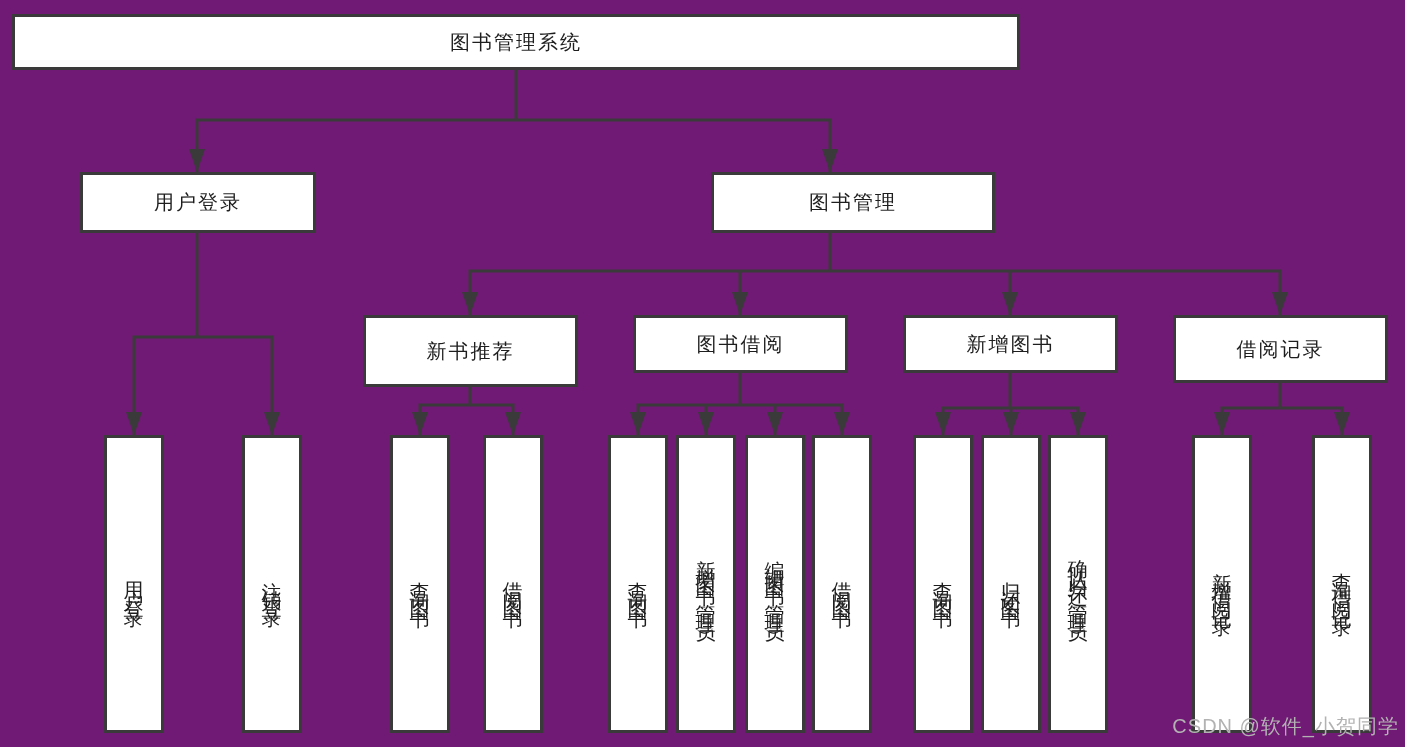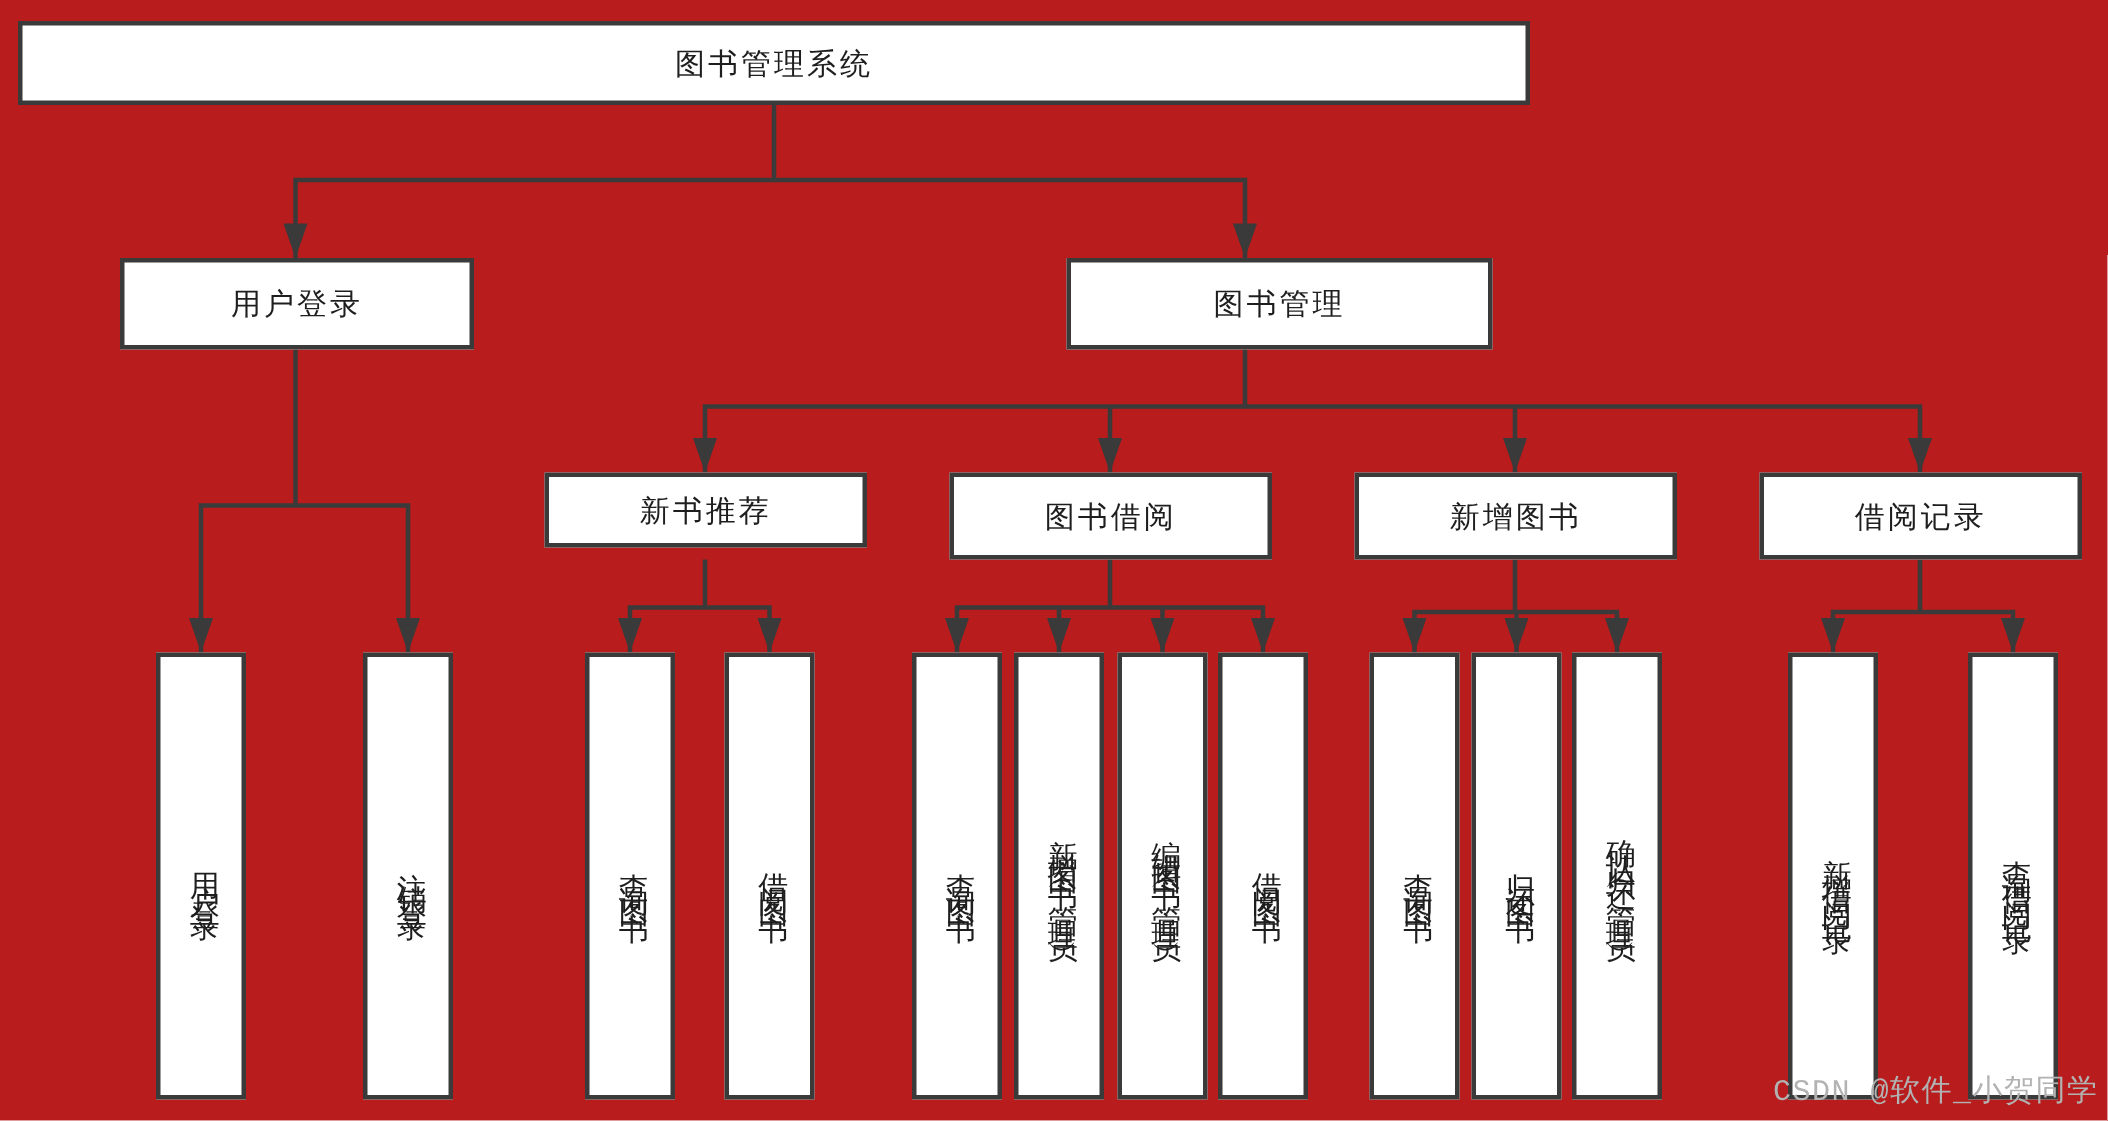--- a/index.html
+++ b/index.html
@@ -4,22 +4,22 @@
 <style>
   html, body {
     margin: 0;
     padding: 0;
     background: #ffffff;
   }
   .canvas {
     position: relative;
     width: 1405px;
     height: 747px;
-    background: #b91c1c;
-    font-family: Liberation Mono, monospace;
+    background: #701a75;
+    font-family: Liberation Sans, sans-serif;
     overflow: hidden;
   }
   .connectors {
     position: absolute;
     left: 0; top: 0;
     width: 1405px;
     height: 747px;
     z-index: 0;
   }
   .node {
@@ -42,24 +42,24 @@
     writing-mode: vertical-rl;
     text-orientation: mixed;
     letter-spacing: 9px;
     line-height: 1;
     white-space: nowrap;
   }
   
   .n-root  { left: 12px;   top: 14px;  width: 1008px; height: 56px; }
   .n-login { left: 80px;   top: 172px; width: 236px;  height: 61px; }
   .n-mgmt  { left: 711px;  top: 172px; width: 284px;  height: 61px; }
-  .n-nb    { left: 363px;  top: 315px; width: 215px;  height: 50px; }
+  .n-nb    { left: 363px;  top: 315px; width: 215px;  height: 72px; }
   .n-bw    { left: 633px;  top: 315px; width: 215px;  height: 58px; }
   .n-cur   { left: 903px;  top: 315px; width: 215px;  height: 58px; }
-  .n-rec   { left: 1173px; top: 315px; width: 215px;  height: 58px; }
+  .n-rec   { left: 1173px; top: 315px; width: 215px;  height: 68px; }
   
   .leaf { top: 435px; width: 60px; height: 298px; }
   .l1  { left: 104px;  }
   .l2  { left: 242px;  }
   .l3  { left: 390px;  }
   .l4  { left: 483px;  }
   .l5  { left: 608px;  }
   .l6  { left: 676px;  }
   .l7  { left: 745px;  }
   .l8  { left: 812px;  }

